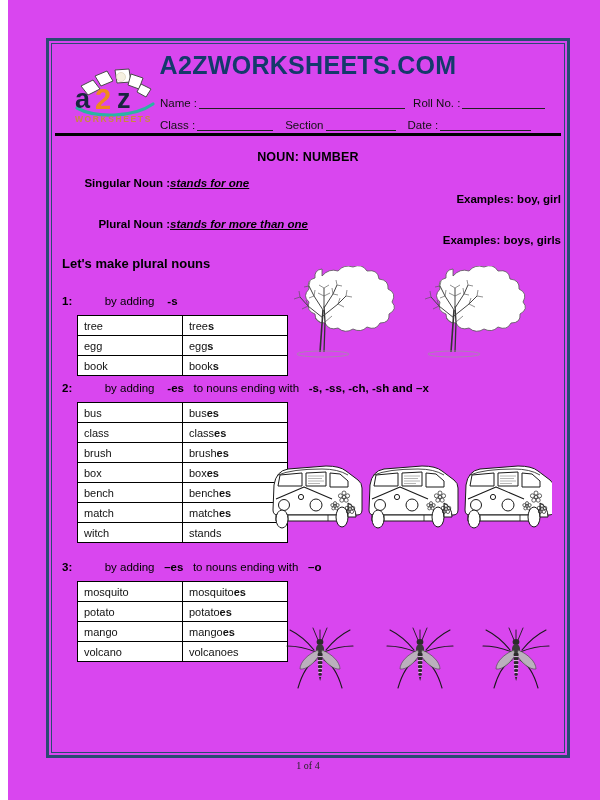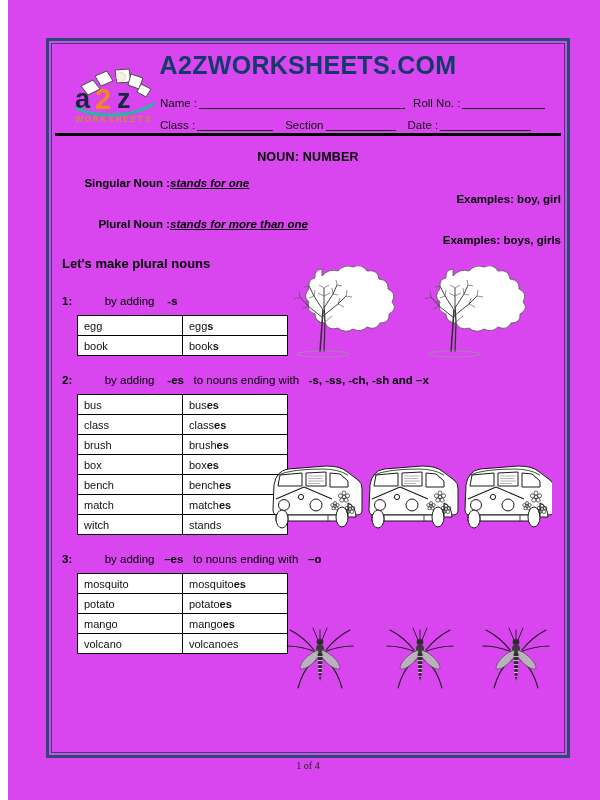--- a/index.html
+++ b/index.html
@@ -240,31 +240,35 @@
     <div class="rule-line">
       <span class="rule-num">1:</span>
       <span class="rule-gap"></span>
       <span>by adding</span>
       <span>&nbsp;&nbsp;</span>
       <span class="b">-s</span>
     </div>
     <table class="words">
       <tbody>
         <tr>
+          <td class="c1">tree</td>
+          <td class="c2"><span>tree</span><span class="b">s</span></td>
+        </tr>
+        <tr>
           <td class="c1">egg</td>
           <td class="c2"><span>egg</span><span class="b">s</span></td>
         </tr>
         <tr>
           <td class="c1">book</td>
           <td class="c2"><span>book</span><span class="b">s</span></td>
         </tr>
       </tbody>
     </table>
 
-    <div class="rule-line" style="margin-top:18px;">
+    <div class="rule-line" style="margin-top:6px;">
       <span class="rule-num">2:</span>
       <span class="rule-gap"></span>
       <span>by adding</span>
       <span>&nbsp;&nbsp;</span>
       <span class="b">-es</span>
       <span>&nbsp;</span>
       <span>to nouns ending with</span>
       <span>&nbsp;</span>
       <span class="b">-s, -ss, -ch, -sh and –x</span>
     </div>

